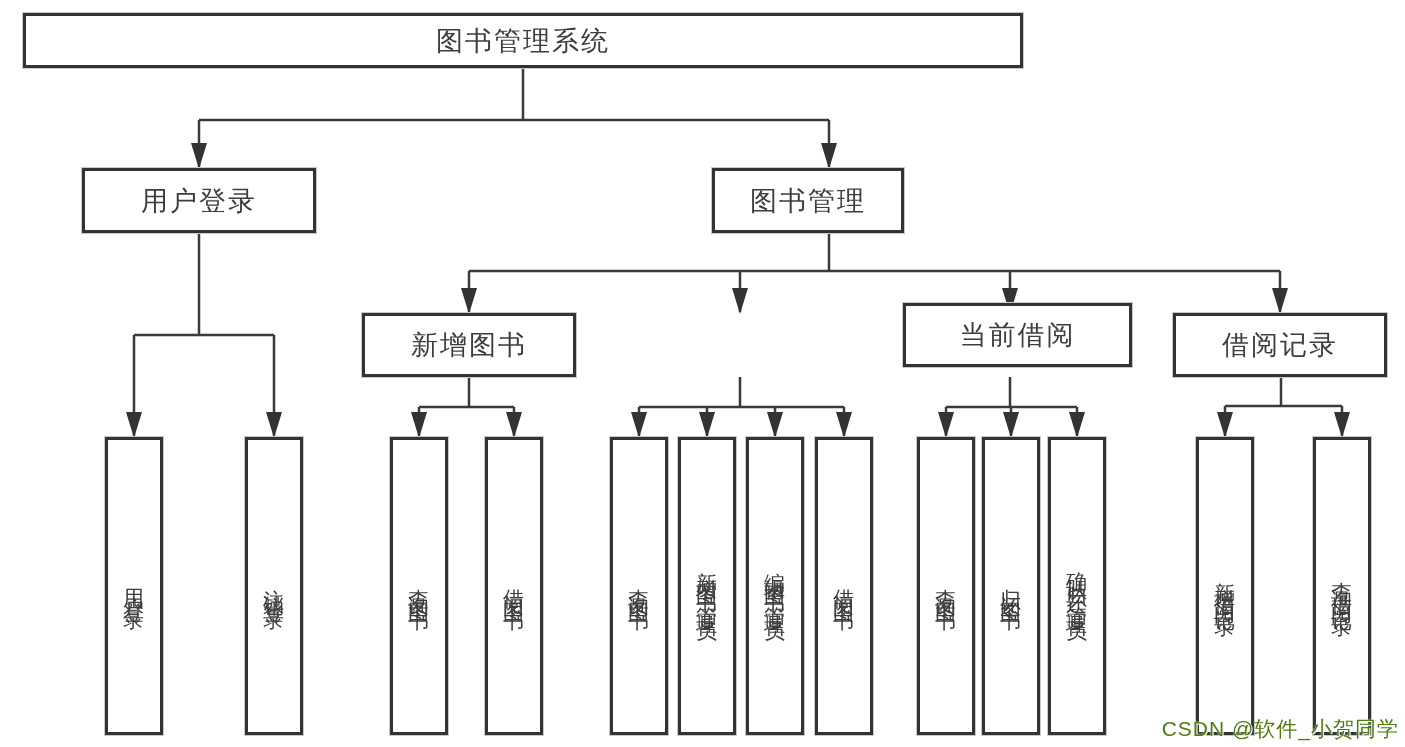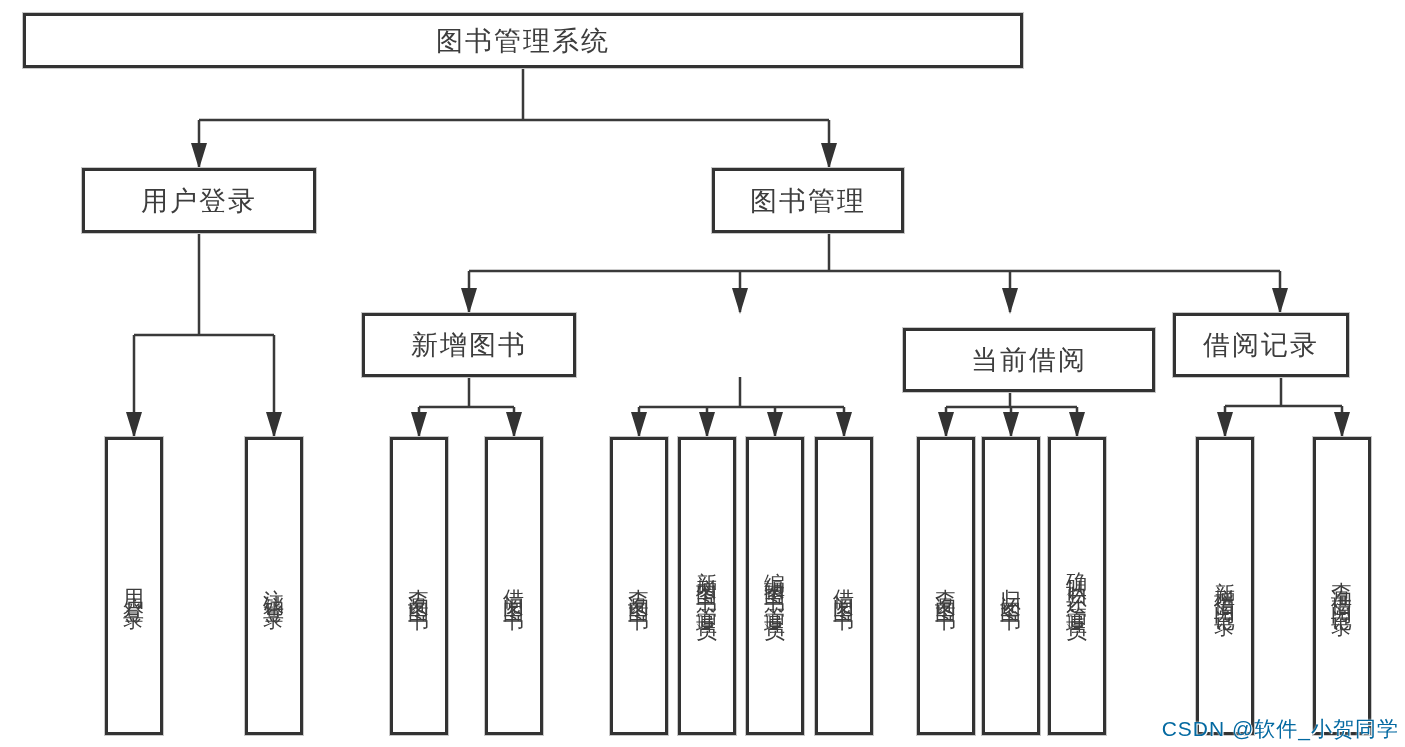--- a/index.html
+++ b/index.html
@@ -45,21 +45,21 @@
     font-size: 21px;
     letter-spacing: 7px;
     line-height: 1;
   }
   #watermark {
     position: absolute;
     right: 6px;
     bottom: 4px;
     z-index: 3;
     font-size: 21px;
-    color: #0369a1;
+    color: #4d7c0f;
     text-shadow: 0 0 2px #ffffff, 1px 1px 0 #ffffff;
     letter-spacing: 1px;
     white-space: nowrap;
   }
 </style>
 </head>
 <body>
 
 <div id="stage">
 
@@ -103,24 +103,24 @@
   <div class="node hbox" style="left:82px;top:168px;width:234px;height:65px">
     <span>用户登录</span>
   </div>
   <div class="node hbox" style="left:712px;top:168px;width:192px;height:65px">
     <span>图书管理</span>
   </div>
 
   <div class="node hbox" style="left:362px;top:313px;width:214px;height:64px">
     <span>新增图书</span>
   </div>
-  <div class="node hbox" style="left:903px;top:328px;width:252px;height:64px">
+  <div class="node hbox" style="left:903px;top:303px;width:229px;height:64px">
     <span>当前借阅</span>
   </div>
-  <div class="node hbox" style="left:1173px;top:313px;width:176px;height:64px">
+  <div class="node hbox" style="left:1173px;top:313px;width:214px;height:64px">
     <span>借阅记录</span>
   </div>
 
   <div class="node vbox" style="left:105px;top:437px;width:58px;height:298px">
     <span>用户登录</span>
   </div>
   <div class="node vbox" style="left:245px;top:437px;width:58px;height:298px">
     <span>注销登录</span>
   </div>
   <div class="node vbox" style="left:390px;top:437px;width:58px;height:298px">

